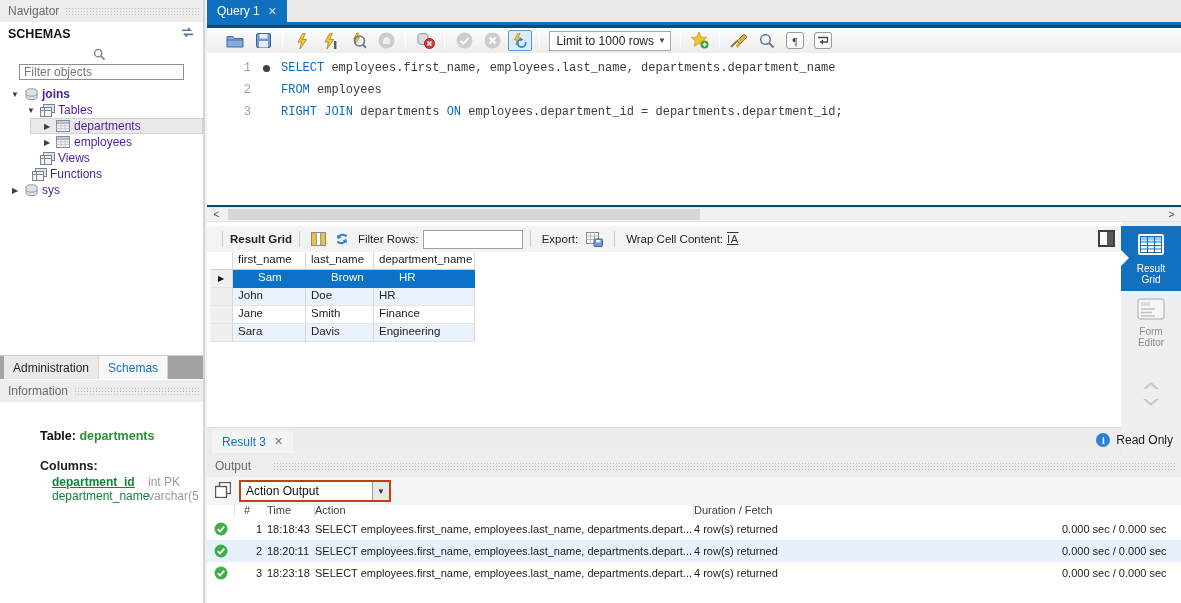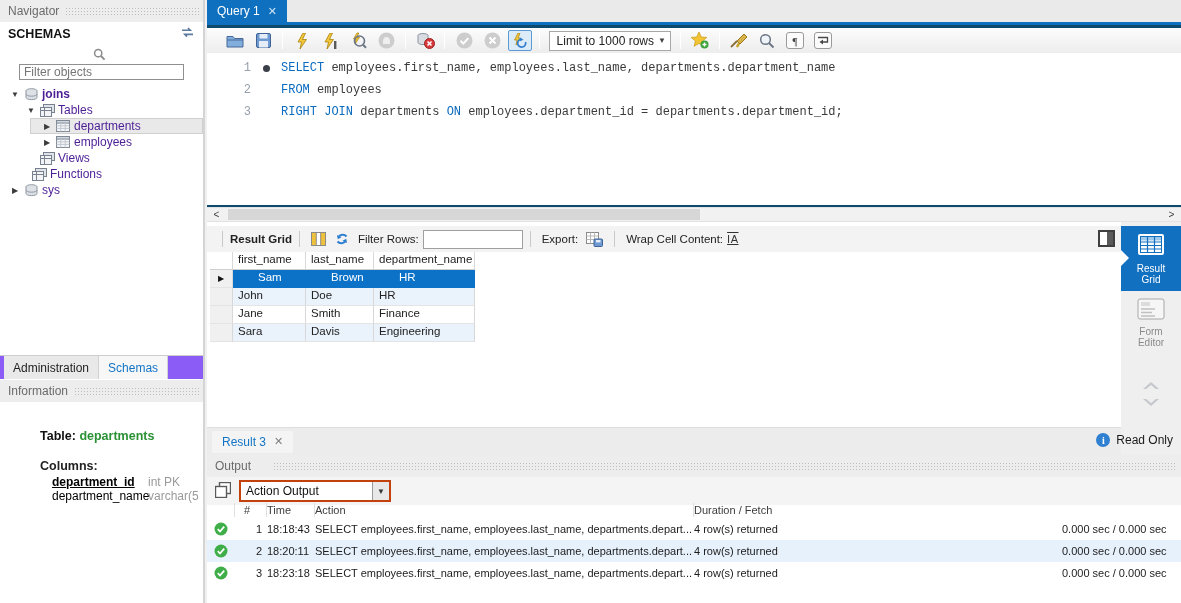--- a/index.html
+++ b/index.html
@@ -23,32 +23,32 @@
   #filter-input { flex:1; height:20px; border:1px solid #8f8f8f; font-size:12px; padding:0 4px; color:#333; font-family:"Liberation Sans",sans-serif; }
   #filter-input::placeholder { color:#757575; }
   #nav-tree { margin-top:4px; }
   .tree-row { display:flex; align-items:center; height:16px; white-space:nowrap; cursor:default; }
   .tree-row.sel { background:#e9e9e9; border:1px solid #cfcfcf; margin-left:30px; }
   .tree-arrow { width:14px; font-size:8px; color:#3c3c3c; text-align:center; flex:0 0 14px; }
   .tree-ico { width:18px; display:inline-flex; justify-content:center; flex:0 0 18px; }
   .tree-label { padding-left:2px; font-size:12px; color:#4c1d95; }
   .tree-label.b { font-weight:bold; }
 
-  #nav-bottom-tabs { position:absolute; left:0; top:355px; width:203px; height:24px; background:#8b5cf6; border-top:1px solid #cdcdcd; display:flex; align-items:stretch; padding-left:4px; }
+  #nav-bottom-tabs { position:absolute; left:0; top:355px; width:203px; height:24px; background:#a3a3a3; border-top:1px solid #cdcdcd; display:flex; align-items:stretch; padding-left:4px; }
   .nbtab { display:flex; align-items:center; padding:0 9px; font-size:12px; color:#1f1f1f; background:#e9e9e9; border-right:1px solid #d2d2d2; }
   .nbtab.active { background:#f7f7f7; color:#1374c5; }
 
   #info-band { position:absolute; left:0; top:380px; width:203px; }
   #info-content { position:absolute; left:0; top:403px; width:203px; height:165px; background:#fff; padding:26px 0 0 40px; overflow:hidden; }
   .info-line { font-size:12.5px; margin-bottom:2px; white-space:nowrap; }
   .info-table-label { font-weight:bold; color:#111; }
   .info-table-name { font-weight:bold; color:#2a9235; }
   .info-columns-label { font-weight:bold; margin-top:16px; }
   .info-col-row { display:flex; white-space:nowrap; line-height:14px; }
-  .info-col-name { width:108px; padding-left:12px; color:#000000; font-size:12px; }
+  .info-col-name { width:108px; padding-left:12px; color:#15803d; font-size:12px; }
   .info-col-name.u { font-weight:bold; text-decoration:underline; }
   .info-col-type { color:#9a9a9a; font-size:12px; }
 
   
   #main { position:absolute; left:207px; top:0; width:974px; height:461px; background:#0c4a6e;text-decoration:underline; }
 
   #tabstrip { position:absolute; left:0; top:0; width:974px; height:25px; background:#eaeaea; border-bottom:3px solid #1070c0; display:flex; }
   .qtab { display:flex; align-items:center; gap:8px; padding:0 10px; background:#1070c0; color:#fff; font-size:12px; }
   .qtab .x { color:#cfe3f4; font-size:11px; }
 

